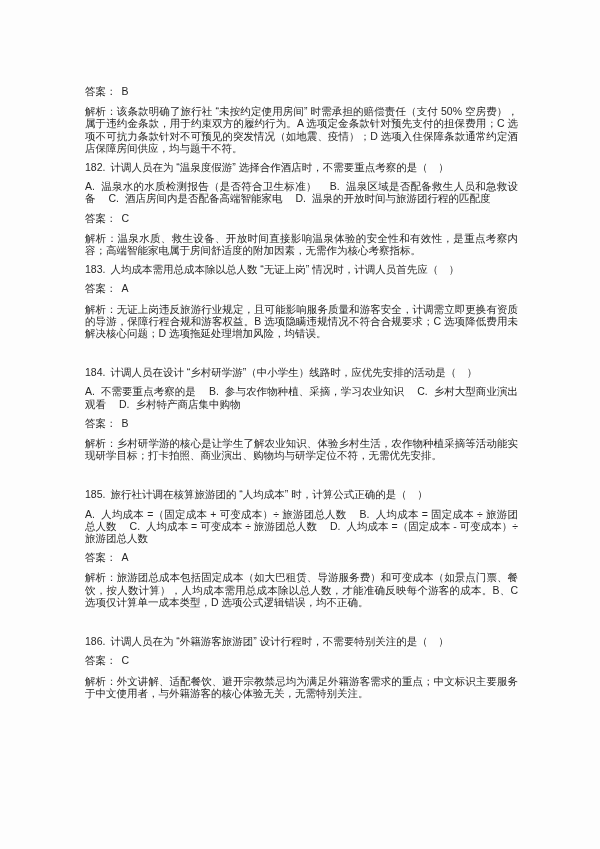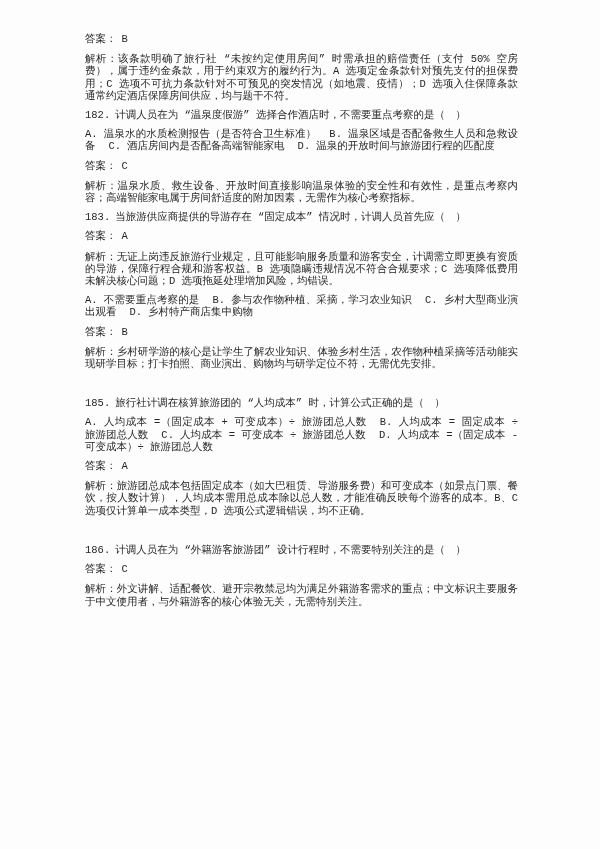--- a/index.html
+++ b/index.html
@@ -6,22 +6,22 @@
     margin: 0;
     padding: 0;
     background: #fdfdfd;
   }
   .page {
     position: relative;
     width: 600px;
     height: 718px;
     box-sizing: border-box;
     background: #fdfdfd;
-    padding: 33px 82px 0 85px;
-    font-family: Liberation Mono, monospace;
+    padding: 85px 82px 0 85px;
+    font-family: Liberation Sans, sans-serif;
     font-size: 10.5px;
     line-height: 12.2px;
     color: #262626;
     text-align: justify;
     overflow: hidden;
   }
   .para { margin: 0 0 7px 0; }
   .answer-line { margin: 0 0 8px 0; }
   .ans-val { margin-left: 5px; }
   .stem { margin: 5px 0 7px 0; }
@@ -40,26 +40,27 @@
   <p class="para">解析：该条款明确了旅行社 “未按约定使用房间” 时需承担的赔偿责任（支付 50% 空房费），属于违约金条款，用于约束双方的履约行为。A 选项定金条款针对预先支付的担保费用；C 选项不可抗力条款针对不可预见的突发情况（如地震、疫情）；D 选项入住保障条款通常约定酒店保障房间供应，均与题干不符。</p>
 
   <section class="question">
     <p class="stem"><span class="q-num">182.</span><span>计调人员在为 “温泉度假游” 选择合作酒店时，不需要重点考察的是（　）</span></p>
     <p class="para"><span class="option"><span class="opt-label">A.</span><span>温泉水的水质检测报告（是否符合卫生标准）</span></span><span class="option"><span class="opt-label">B.</span><span>温泉区域是否配备救生人员和急救设备</span></span><span class="option"><span class="opt-label">C.</span><span>酒店房间内是否配备高端智能家电</span></span><span class="option"><span class="opt-label">D.</span><span>温泉的开放时间与旅游团行程的匹配度</span></span></p>
     <p class="answer-line"><span>答案：</span><span class="ans-val">C</span></p>
     <p class="para">解析：温泉水质、救生设备、开放时间直接影响温泉体验的安全性和有效性，是重点考察内容；高端智能家电属于房间舒适度的附加因素，无需作为核心考察指标。</p>
   </section>
 
   <section class="question">
-    <p class="stem"><span class="q-num">183.</span><span>当旅游供应商提供的导游存在 “固定成本” 情况时，计调人员首先应（　）</span></p>
+    <p class="stem"><span class="q-num">183.</span><span>人均成本需用总成本除以总人数 “无证上岗” 情况时，计调人员首先应（　）</span></p>
     <p class="answer-line"><span>答案：</span><span class="ans-val">A</span></p>
     <p class="para">解析：无证上岗违反旅游行业规定，且可能影响服务质量和游客安全，计调需立即更换有资质的导游，保障行程合规和游客权益。B 选项隐瞒违规情况不符合合规要求；C 选项降低费用未解决核心问题；D 选项拖延处理增加风险，均错误。</p>
   </section>
 
   <section class="question big-gap">
+    <p class="stem"><span class="q-num">184.</span><span>计调人员在设计 “乡村研学游”（中小学生）线路时，应优先安排的活动是（　）</span></p>
     <p class="para"><span class="option"><span class="opt-label">A.</span><span>不需要重点考察的是</span></span><span class="option"><span class="opt-label">B.</span><span>参与农作物种植、采摘，学习农业知识</span></span><span class="option"><span class="opt-label">C.</span><span>乡村大型商业演出观看</span></span><span class="option"><span class="opt-label">D.</span><span>乡村特产商店集中购物</span></span></p>
     <p class="answer-line"><span>答案：</span><span class="ans-val">B</span></p>
     <p class="para">解析：乡村研学游的核心是让学生了解农业知识、体验乡村生活，农作物种植采摘等活动能实现研学目标；打卡拍照、商业演出、购物均与研学定位不符，无需优先安排。</p>
   </section>
 
   <section class="question big-gap">
     <p class="stem"><span class="q-num">185.</span><span>旅行社计调在核算旅游团的 “人均成本” 时，计算公式正确的是（　）</span></p>
     <p class="para"><span class="option"><span class="opt-label">A.</span><span>人均成本 =（固定成本 + 可变成本）÷ 旅游团总人数</span></span><span class="option"><span class="opt-label">B.</span><span>人均成本 = 固定成本 ÷ 旅游团总人数</span></span><span class="option"><span class="opt-label">C.</span><span>人均成本 = 可变成本 ÷ 旅游团总人数</span></span><span class="option"><span class="opt-label">D.</span><span>人均成本 =（固定成本 - 可变成本）÷ 旅游团总人数</span></span></p>
     <p class="answer-line"><span>答案：</span><span class="ans-val">A</span></p>
     <p class="para">解析：旅游团总成本包括固定成本（如大巴租赁、导游服务费）和可变成本（如景点门票、餐饮，按人数计算），人均成本需用总成本除以总人数，才能准确反映每个游客的成本。B、C 选项仅计算单一成本类型，D 选项公式逻辑错误，均不正确。</p>

